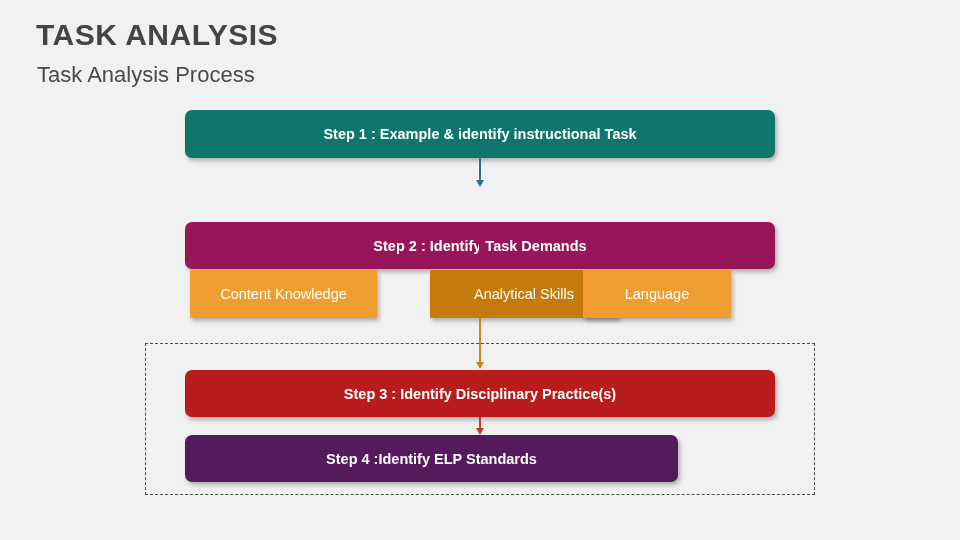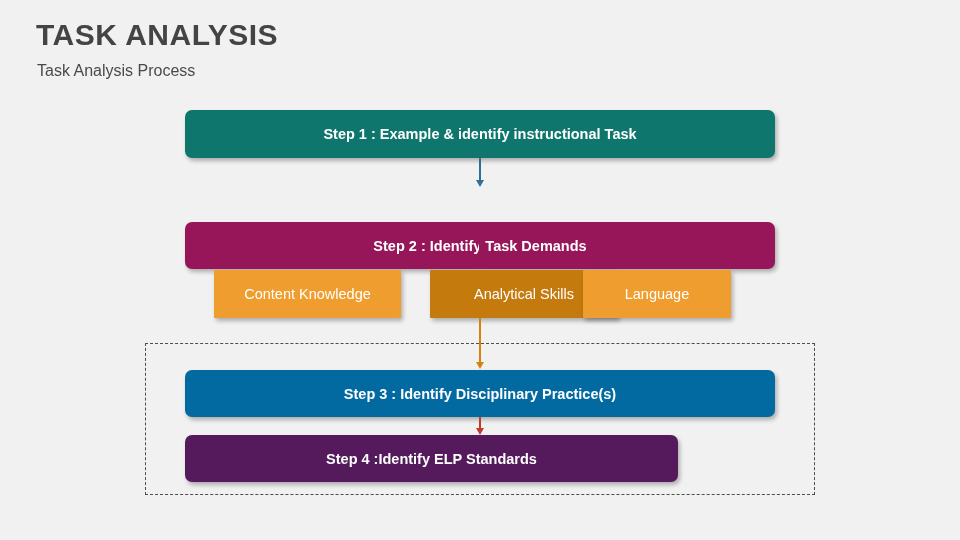--- a/index.html
+++ b/index.html
@@ -31,21 +31,21 @@
     font-size: 30px;
     font-weight: bold;
     color: #444444;
     letter-spacing: 0.5px;
     white-space: nowrap;
   }
   #subtitle {
     position: absolute;
     left: 37px;
     top: 62px;
-    font-size: 16px;
+    font-size: 22px;
     font-weight: normal;
     color: #4a4a4a;
     white-space: nowrap;
   }
 
   
   .pbox {
     position: absolute;
     display: flex;
     align-items: center;
@@ -64,21 +64,21 @@
     border-radius: 1px;
   }
   .subbox {
     font-size: 14.5px;
     font-weight: normal;
   }
 
   
   #step1 { left: 185px; top: 110px;  width: 590px; height: 48px; }
   #step2 { left: 185px; top: 187px;  width: 590px; height: 47px; margin-top: 35px; }
-  #box-content  { left: 190px; top: 270px; width: 187px; height: 48px; margin-left: 24px; }
+  #box-content  { left: 190px; top: 270px; width: 187px; height: 48px; }
   #box-analytic { left: 386px; top: 270px; width: 188px; height: 48px; }
   #box-language { left: 583px; top: 270px; width: 148px; height: 48px; }
   #step3 { left: 185px; top: 370px; width: 590px; height: 47px; }
   #step4 { left: 185px; top: 435px; width: 493px; height: 47px; }
 
   
   #dashed-group {
     position: absolute;
     left: 145px;
     top: 343px;
@@ -169,21 +169,21 @@
 
   <div id="box-analytic" class="pbox flat subbox" style="background:#c47a0c;margin-left:44px;">Analytical Skills</div>
 
   <div id="box-language" class="pbox flat subbox" style="background:#ef9d2f;">Language</div>
 
   <div class="arrow" id="arrow-3">
     <div class="arrow-line"></div>
     <div class="arrow-head"></div>
   </div>
 
-  <div id="step3" class="pbox rounded" style="background:#0369a1;">Step 3 : Identify Disciplinary Practice(s)</div>
+  <div id="step3" class="pbox rounded" style="background:#b91c1c;">Step 3 : Identify Disciplinary Practice(s)</div>
 
   <div class="arrow" id="arrow-4">
     <div class="arrow-line"></div>
     <div class="arrow-head"></div>
   </div>
 
   <div id="step4" class="pbox rounded" style="background:#551a5c;">Step 4 :Identify ELP Standards</div>
 
 </div>
 

